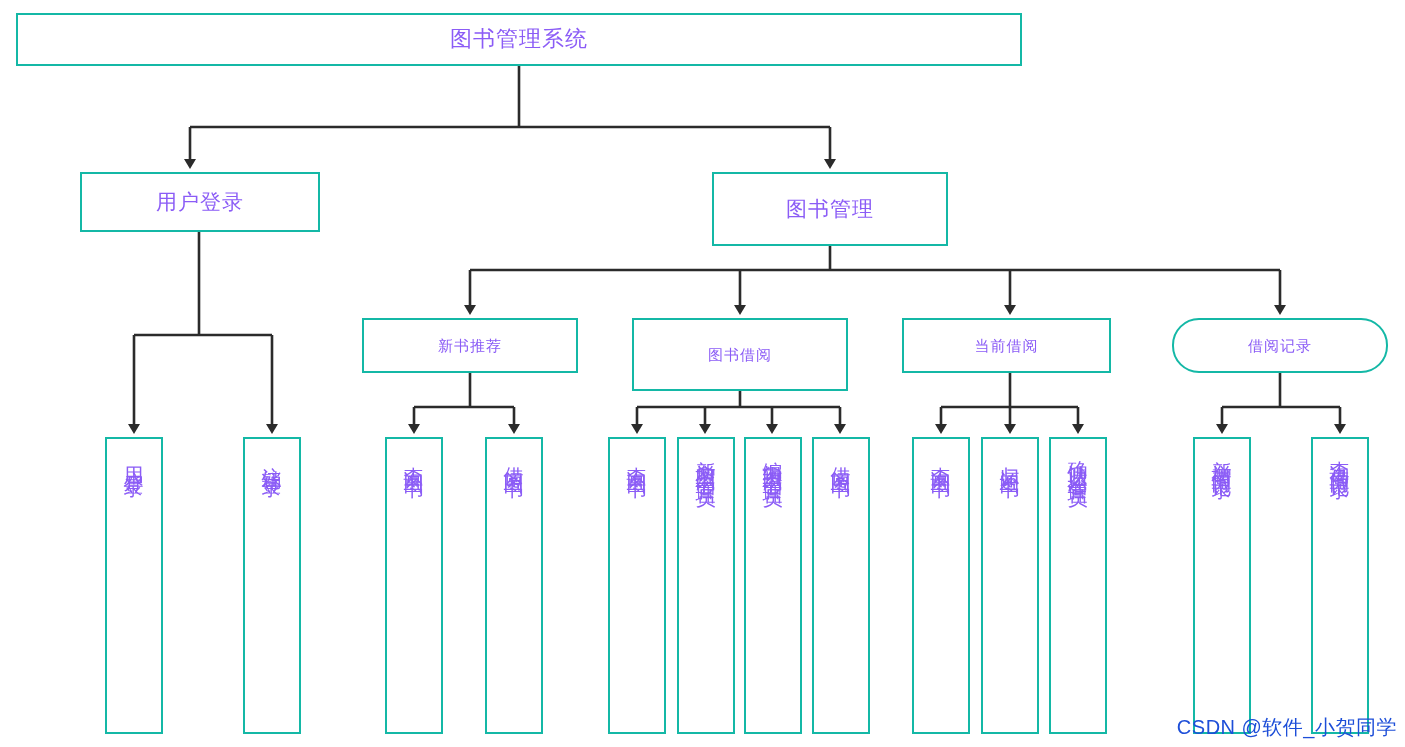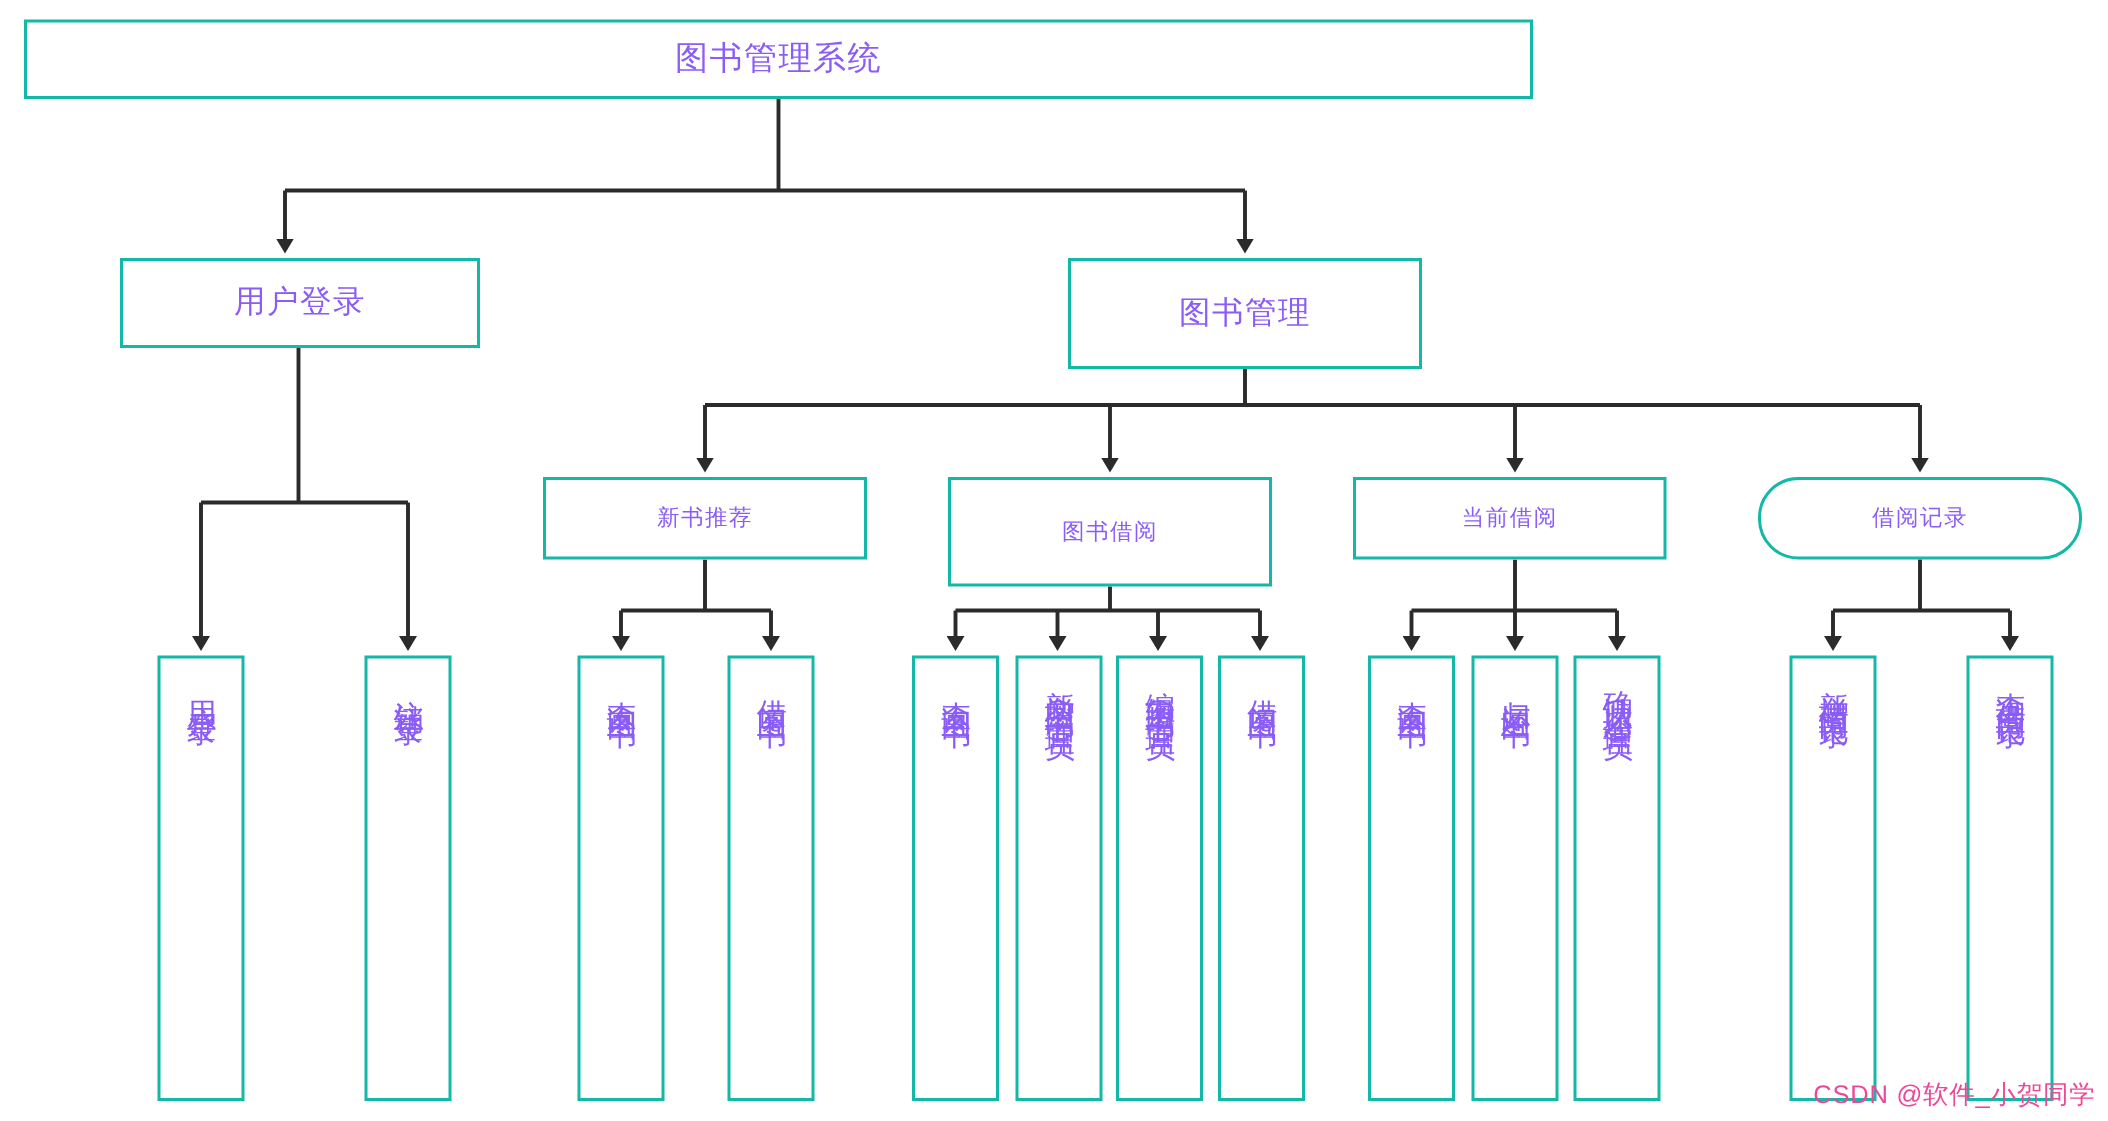--- a/index.html
+++ b/index.html
@@ -58,22 +58,22 @@
     white-space: nowrap;
     line-height: 1;
   }
   .node.leaf.tall-text {
     padding-top: 6px;
   }
   .watermark {
     position: absolute;
     right: 8px;
     bottom: 6px;
-    font-size: 17px;
-    color: #ec4899;
+    font-size: 20px;
+    color: #1d4ed8;
     letter-spacing: 0.5px;
     z-index: 5;
     white-space: nowrap;
   }
 </style>
 </head>
 <body>
 
 <div id="canvas">
 

